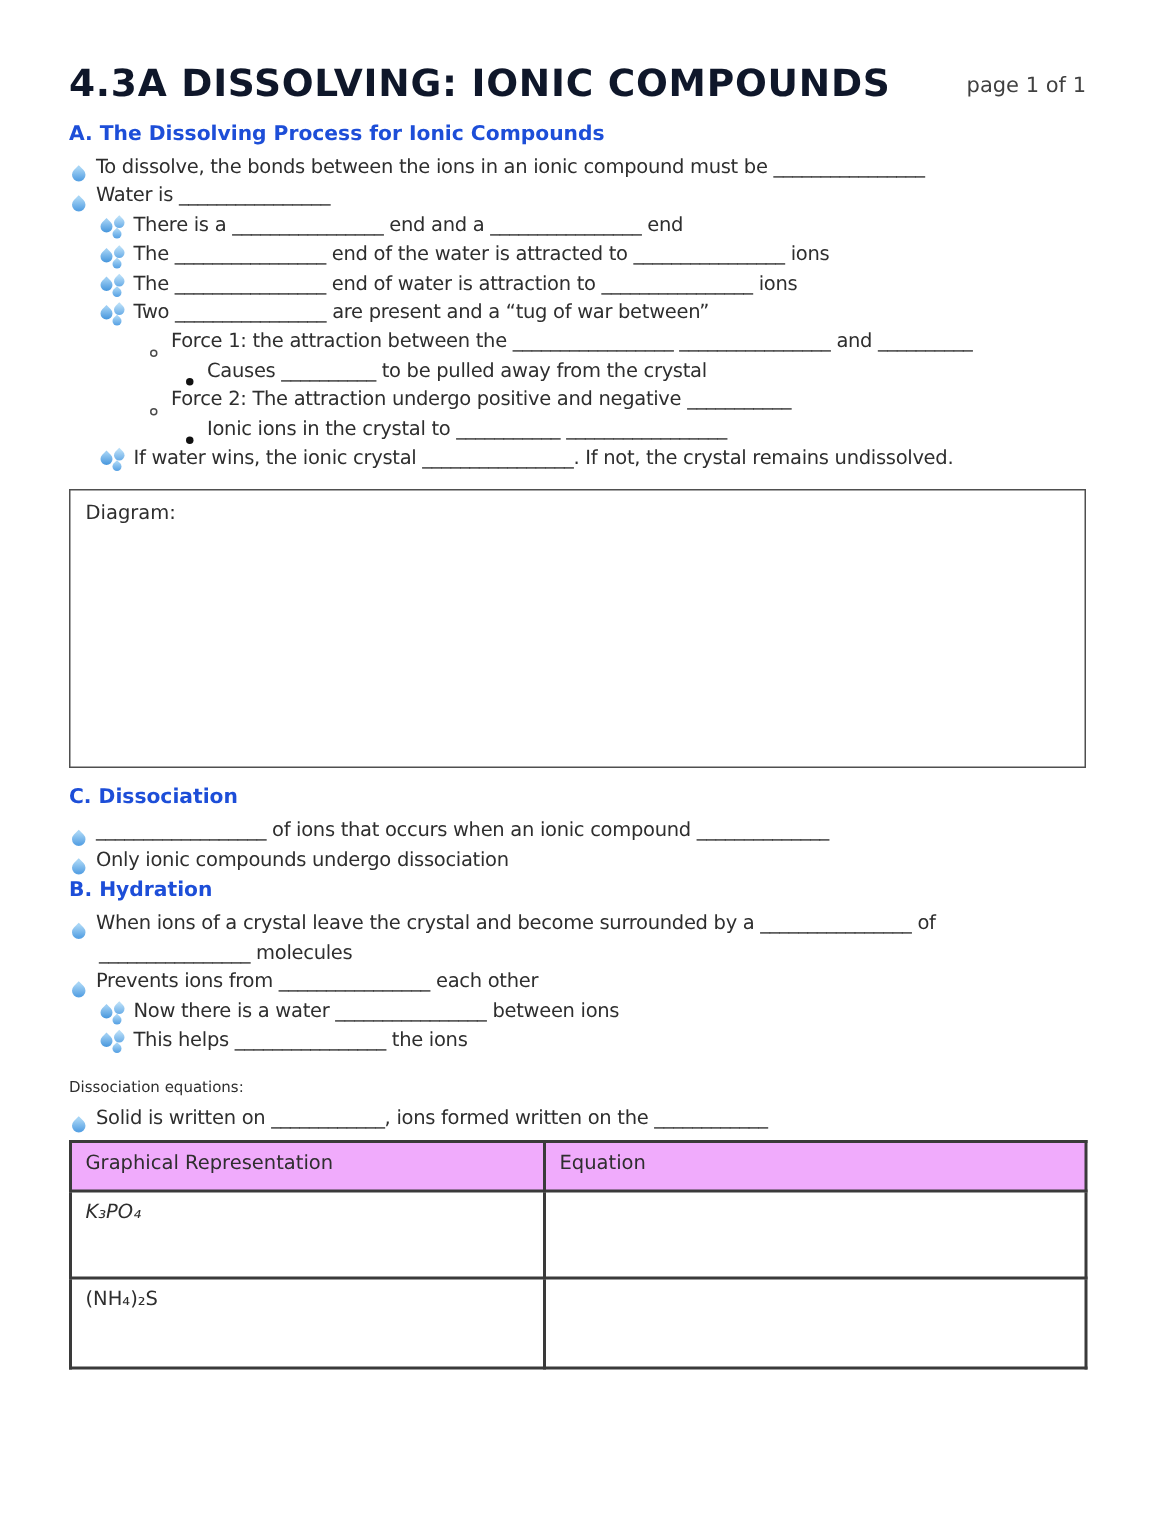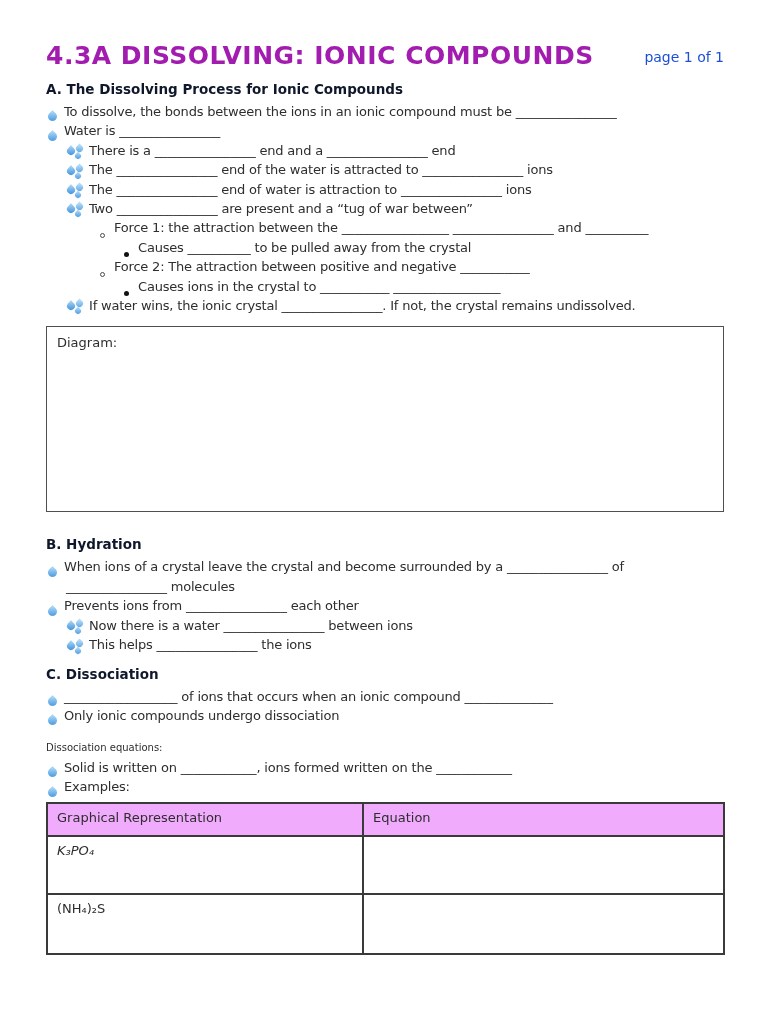--- a/index.html
+++ b/index.html
@@ -9,31 +9,31 @@
     font-family:"DejaVu Sans","Liberation Sans",sans-serif;
     color:#2e2e2e;
     position:relative;
     overflow:hidden;
   }
   .page { width:768px; height:1024px; padding:42px 44px 0 46px; }
 
   
   .hdr { display:flex; justify-content:space-between; align-items:flex-start; margin-bottom:12px; }
   .title {
-    color:#a21caf;
+    color:#0f172a;
     font-size:25px;
     font-weight:bold;
     letter-spacing:0.5px;
     line-height:27px;
   }
-  .pageno { font-size:14px; color:#1d4ed8; margin-top:7px; white-space:nowrap; }
+  .pageno { font-size:14px; color:#404040; margin-top:7px; white-space:nowrap; }
 
   
   .sec-heading {
-    color:#0f172a;
+    color:#1d4ed8;
     font-weight:bold;
     font-size:13.5px;
     line-height:17px;
     margin-bottom:4px;
   }
   .sec { margin-bottom:2px; }
 
   
   .line {
     display:flex;
@@ -71,21 +71,21 @@
   .drops .d1 { width:8px; height:8px; left:0;  top:2px;  background:linear-gradient(135deg,#9ccdf3 15%,#4c9ade 80%); }
   .drops .d2 { width:7px; height:7px; left:9px; top:0;   background:linear-gradient(135deg,#b5dcf7 15%,#6fb0e8 80%); }
   .drops .d3 { width:6px; height:6px; left:8px; top:8px; background:linear-gradient(135deg,#a6d4f5 15%,#5aa3e4 80%); }
 
   .circle-bullet { display:inline-block; width:5px; height:5px; border:1.3px solid #4a4a4a; border-radius:50%; }
   .dot-bullet    { display:inline-block; width:5px; height:5px; background:#111; border-radius:50%; }
 
   
   .diagram-box {
     margin-top:11px;
-    margin-bottom:24px;
+    margin-bottom:10px;
     width:678px;
     height:186px;
     border:1.5px solid #4f4f4f;
     padding:8px 10px;
     font-size:13px;
   }
 
   .plain-para { font-size:10px; line-height:19.4px; margin-top:13px; }
 
   
@@ -182,44 +182,61 @@
     <div class="line lv4">
       <span class="icon-box">
           <span class="dot-bullet"></span>
         </span>
       <span class="txt">Causes __________ to be pulled away from the crystal</span>
     </div>
     <div class="line lv3">
       <span class="icon-box">
           <span class="circle-bullet"></span>
         </span>
-      <span class="txt">Force 2: The attraction between positive and negative ___________</span>
+      <span class="txt">Force 2: The attraction undergo positive and negative ___________</span>
     </div>
     <div class="line lv4">
       <span class="icon-box">
           <span class="dot-bullet"></span>
         </span>
-      <span class="txt">Causes ions in the crystal to ___________ _________________</span>
+      <span class="txt">Ionic ions in the crystal to ___________ _________________</span>
     </div>
     <div class="line lv2">
       <span class="icon-box">
           <span class="drops">
             <i class="d1"></i>
             <i class="d2"></i>
             <i class="d3"></i>
           </span>
         </span>
       <span class="txt">If water wins, the ionic crystal ________________. If not, the crystal remains undissolved.</span>
     </div>
   </div>
 
   <div class="diagram-box">
     <span>Diagram:</span>
   </div>
 
+  <div class="sec" style="margin-top:11px;">
+    <div class="sec-heading">C. Dissociation</div>
+
+    <div class="line lv1">
+      <span class="icon-box">
+          <span class="drop"></span>
+        </span>
+      <span class="txt">__________________ of ions that occurs when an ionic compound ______________</span>
+    </div>
+    <div class="line lv1">
+      <span class="icon-box">
+          <span class="drop"></span>
+        </span>
+      <span class="txt">Only ionic compounds undergo dissociation</span>
+    </div>
+  </div>
+
   <div class="sec">
     <div class="sec-heading">B. Hydration</div>
 
     <div class="line lv1">
       <span class="icon-box">
           <span class="drop"></span>
         </span>
       <span class="txt">When ions of a crystal leave the crystal and become surrounded by a ________________ of</span>
     </div>
     <div class="line cont">
@@ -246,50 +263,27 @@
           <span class="drops">
             <i class="d1"></i>
             <i class="d2"></i>
             <i class="d3"></i>
           </span>
         </span>
       <span class="txt">This helps ________________ the ions</span>
     </div>
   </div>
 
-  <div class="sec" style="margin-top:11px;">
-    <div class="sec-heading">C. Dissociation</div>
-
-    <div class="line lv1">
-      <span class="icon-box">
-          <span class="drop"></span>
-        </span>
-      <span class="txt">__________________ of ions that occurs when an ionic compound ______________</span>
-    </div>
-    <div class="line lv1">
-      <span class="icon-box">
-          <span class="drop"></span>
-        </span>
-      <span class="txt">Only ionic compounds undergo dissociation</span>
-    </div>
-  </div>
-
   <div class="plain-para">Dissociation equations:</div>
   <div class="sec">
     <div class="line lv1">
       <span class="icon-box">
           <span class="drop"></span>
         </span>
       <span class="txt">Solid is written on ____________, ions formed written on the ____________</span>
-    </div>
-    <div class="line lv1">
-      <span class="icon-box">
-          <span class="drop"></span>
-        </span>
-      <span class="txt">Examples:</span>
     </div>
   </div>
 
   <table class="ws">
     <colgroup>
         <col class="c1">
         <col class="c2">
       </colgroup>
     <tbody>
         <tr>

